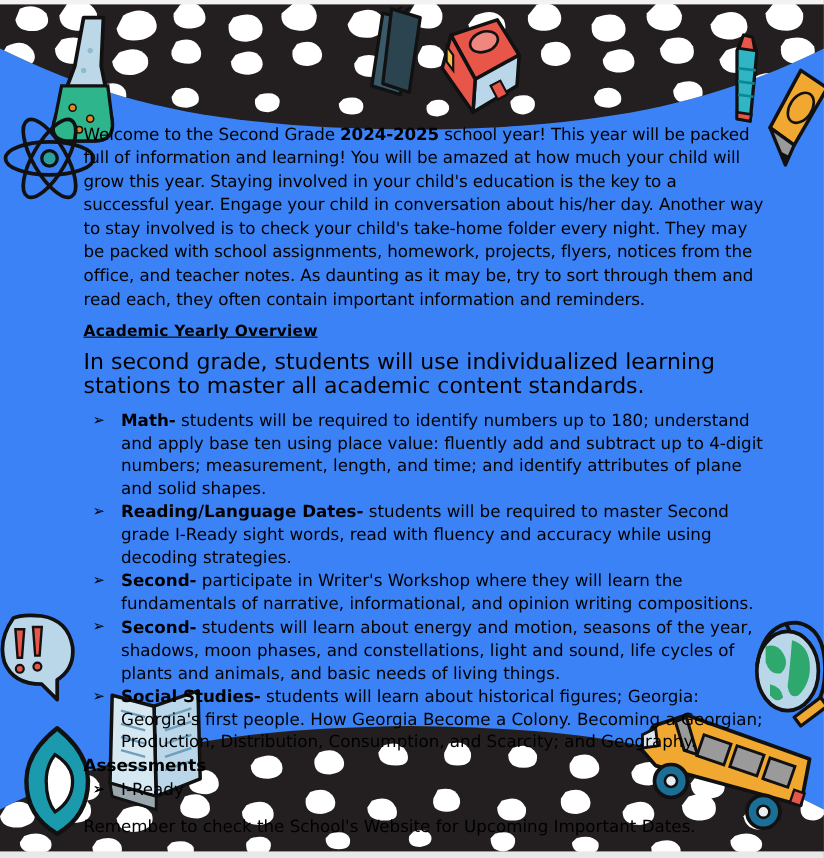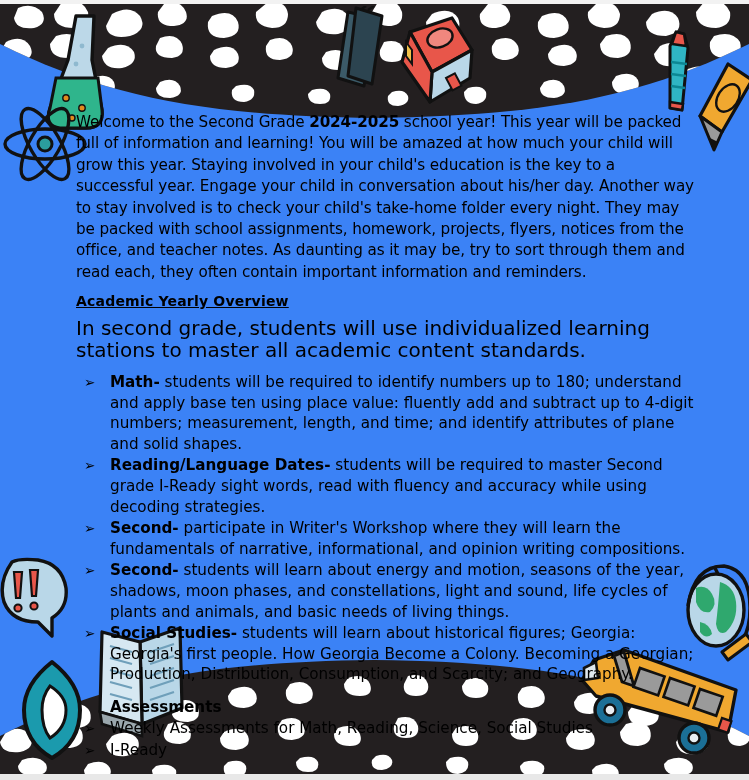--- a/index.html
+++ b/index.html
@@ -84,25 +84,24 @@
     font-size:13.5px;
     line-height:20.6px;
     font-family:"DejaVu Sans", sans-serif;
   }
   .subject{
     font-weight:bold;
   }
   .dash{font-weight:bold;}
 
   .assess-head{
-    padding-left:34px;
     font-weight:bold;
     font-size:15.2px;
     line-height:21px;
-    margin-top:12px;
+    margin-top:1px;
   }
 
   .closing{
     font-size:15.2px;
     line-height:21.4px;
     margin-top:12px;
   }
 
   
   #bottom-strip{
@@ -349,21 +348,21 @@
       </li>
       <li>
         <span class="bullet-glyph">➢</span><span class="subject">Social Studies</span><span class="dash">-</span><span> students will learn about historical figures; Georgia: Georgia's first people.  How Georgia Become a Colony.  Becoming a Georgian; Production, Distribution, Consumption, and Scarcity; and Geography.</span>
       </li>
     </ul>
 
     <div class="assess-head">Assessments</div>
 
     <ul class="bullets">
       <li>
-        <span class="bullet-glyph">➢</span><span>Weekly Assessments for Math, Reading, Science, Social Studies</span>
+        <span class="bullet-glyph">➢</span>
       </li>
       <li>
         <span class="bullet-glyph">➢</span><span>I-Ready</span>
       </li>
     </ul>
 
     <p class="closing">Remember to check the School's Website for Upcoming Important Dates.</p>
   </div>
 
   <div id="top-strip"></div>

